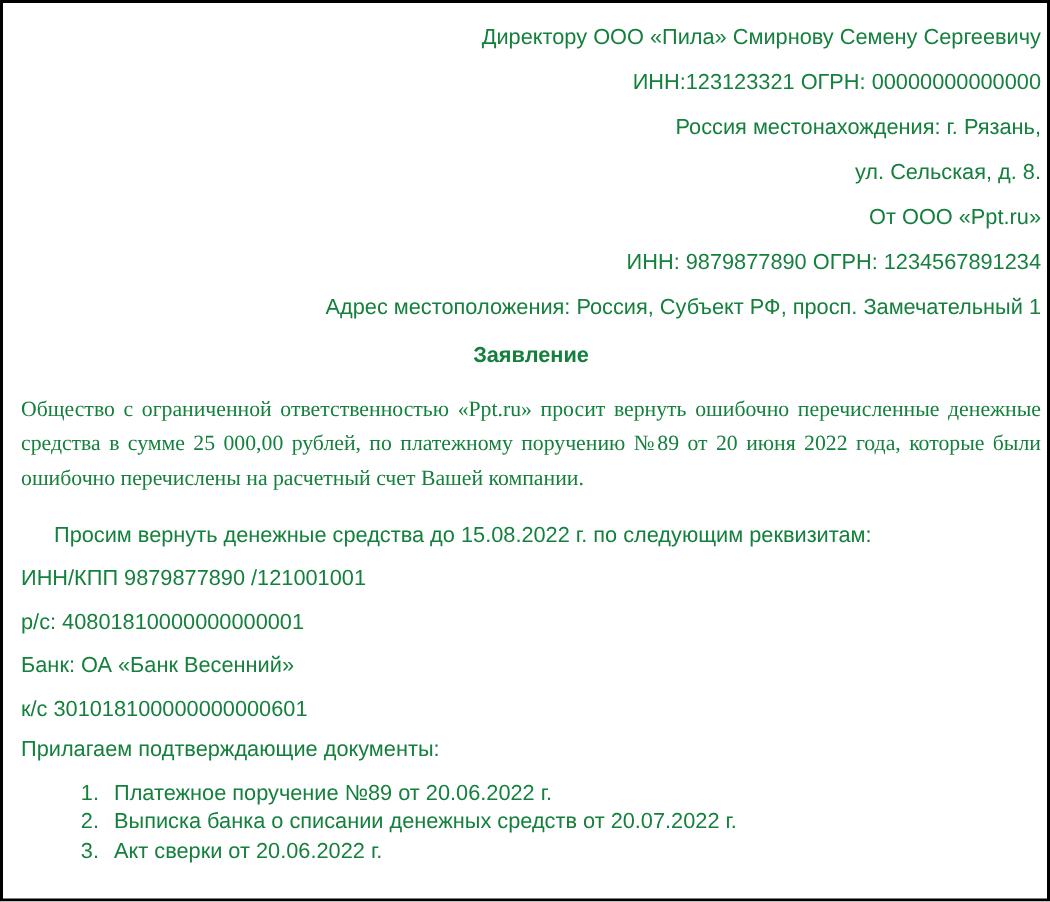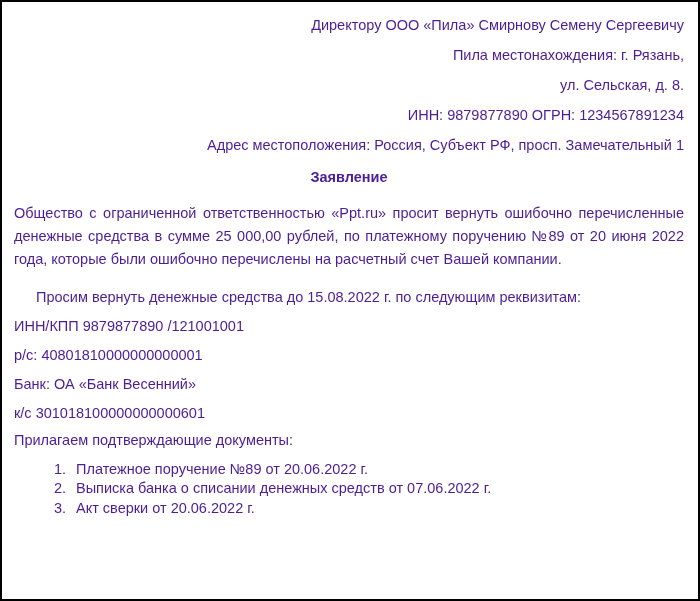--- a/index.html
+++ b/index.html
@@ -9,41 +9,42 @@
   }
   .page {
     position: relative;
     width: 700px;
     height: 601px;
     box-sizing: border-box;
     background: #ffffff;
     border: 2px solid #000000;
     font-family: "Liberation Sans", "DejaVu Sans", sans-serif;
     font-size: 14.5px;
-    color: #4c1d95;
-    padding: 8px 14px 0 12px;
+    color: #15803d;
+    padding: 8px 4px 0 12px;
     overflow: hidden;
   }
   .header-block {
     text-align: right;
   }
   .header-line {
     line-height: 30px;
     white-space: nowrap;
   }
   .doc-title {
     text-align: center;
     font-weight: bold;
     line-height: 30px;
     margin-top: 2px;
   }
   .body-paragraph {
     margin-top: 10px;
     line-height: 23px;
     text-align: justify;
+    font-family: Liberation Serif, serif;
   }
   .single-line {
     line-height: 23px;
     margin-top: 6px;
     white-space: nowrap;
   }
   .request-line {
     margin-top: 5px;
     line-height: 23px;
     white-space: nowrap;
@@ -68,42 +69,44 @@
     white-space: nowrap;
   }
 </style>
 </head>
 <body>
 
 <div class="page">
 
   <div class="header-block">
     <div class="header-line">Директору ООО «Пила» Смирнову Семену Сергеевичу</div>
-    <div class="header-line">Пила местонахождения: г. Рязань,</div>
+    <div class="header-line">ИНН:123123321 ОГРН: 00000000000000</div>
+    <div class="header-line">Россия местонахождения: г. Рязань,</div>
     <div class="header-line">ул. Сельская, д. 8.</div>
+    <div class="header-line">От ООО «Ppt.ru»</div>
     <div class="header-line">ИНН: 9879877890 ОГРН: 1234567891234</div>
     <div class="header-line">Адрес местоположения: Россия, Субъект РФ, просп. Замечательный 1</div>
   </div>
 
   <div class="doc-title">Заявление</div>
 
   <p class="body-paragraph">Общество с ограниченной ответственностью «Ppt.ru» просит вернуть ошибочно перечисленные денежные средства в сумме 25 000,00 рублей, по платежному поручению №89 от 20 июня 2022 года, которые были ошибочно перечислены на расчетный счет Вашей компании.</p>
 
   <div class="request-line">Просим вернуть денежные средства до 15.08.2022 г. по следующим реквизитам:</div>
 
   <div class="single-line">ИНН/КПП 9879877890 /121001001</div>
   <div class="single-line">р/с: 40801810000000000001</div>
   <div class="single-line">Банк: ОА «Банк Весенний»</div>
   <div class="single-line">к/с 301018100000000000601</div>
 
   <div class="attachments-intro">Прилагаем подтверждающие документы:</div>
 
   <ol class="attachments-list">
     <li>Платежное поручение №89 от 20.06.2022 г.</li>
-    <li>Выписка банка о списании денежных средств от 07.06.2022 г.</li>
+    <li>Выписка банка о списании денежных средств от 20.07.2022 г.</li>
     <li>Акт сверки от 20.06.2022 г.</li>
   </ol>
 
   <div class="signature-line">
     
   </div>
 
 </div>
 
 </body></html>

